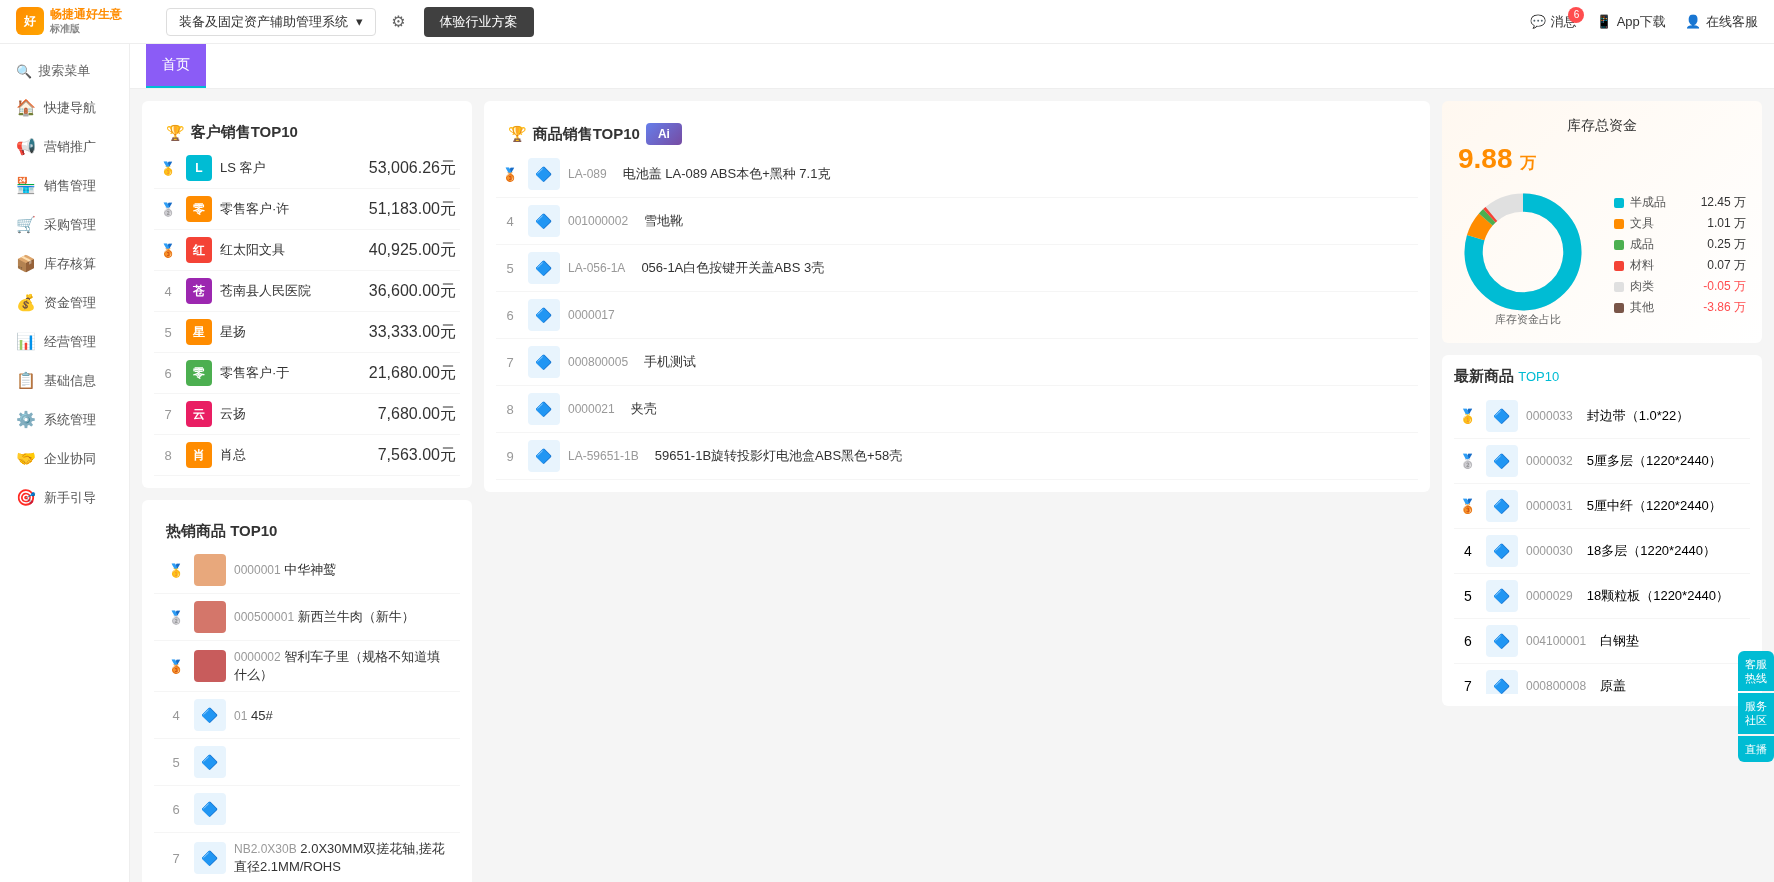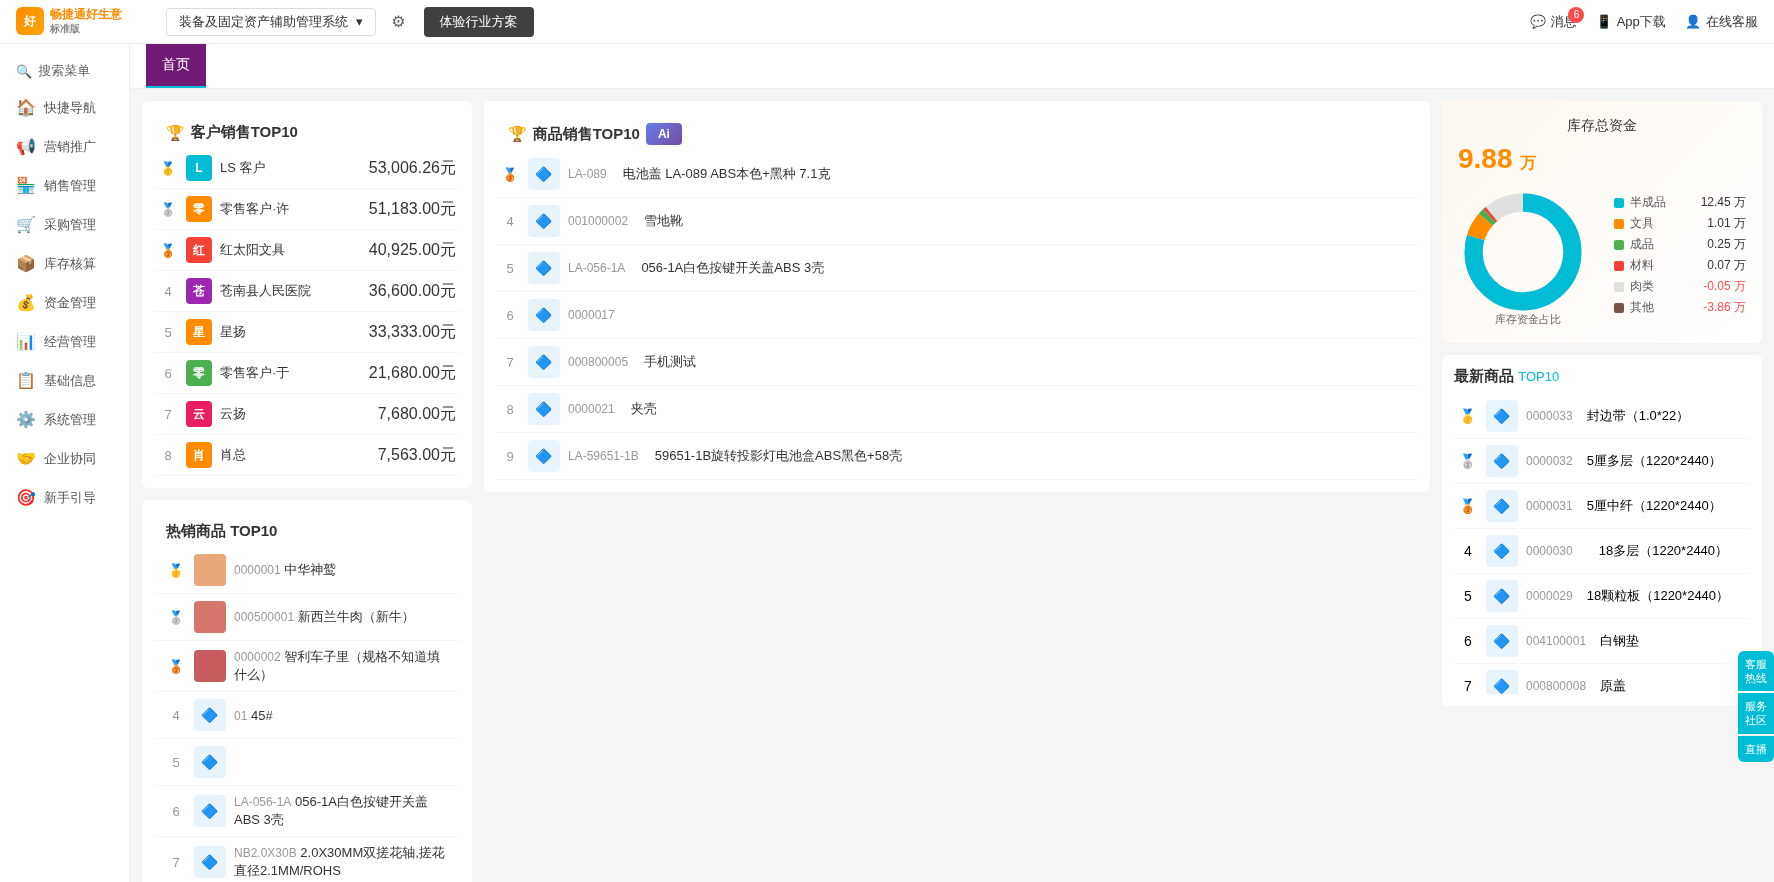--- a/index.html
+++ b/index.html
@@ -124,21 +124,21 @@
     }
     .page-tab {
       padding: 12px 16px;
       cursor: pointer;
       font-size: 14px;
       color: #333;
       border-bottom: 2px solid transparent;
     }
     .page-tab.active {
       color: #fff;
-      background: #701a75;
+      background: #8b5cf6;
       border-bottom: 2px solid #00bcd4;
     }
 
     
     .content-area {
       padding: 12px;
       display: flex;
       gap: 12px;
     }
 
@@ -494,25 +494,20 @@
       <span class="product-name">45#</span>
     </div>
   </div>
               <div class="hot-product-row">
     <span class="rank-num">5</span>
     <div class="product-img" style="background:#e8f4fd;color:#90a4c0;font-size:14px;">🔷</div>
   </div>
               <div class="hot-product-row">
     <span class="rank-num">6</span>
     <div class="product-img" style="background:#e8f4fd;color:#90a4c0;font-size:14px;">🔷</div>
-    <div class="product-info">
-      <span class="product-code">LA-056-1A</span>
-      <span>  </span>
-      <span class="product-name">056-1A白色按键开关盖ABS 3壳</span>
-    </div>
   </div>
               <div class="hot-product-row">
     <span class="rank-num">7</span>
     <div class="product-img" style="background:#e8f4fd;color:#90a4c0;font-size:14px;">🔷</div>
     <div class="product-info">
       <span class="product-code">NB2.0X30B</span>
       <span>  </span>
       <span class="product-name">2.0X30MM双搓花轴,搓花直径2.1MM/ROHS</span>
     </div>
   </div>
@@ -652,21 +647,21 @@
               <div class="newest-row">
     <span class="rank-icon">🥉</span>
     <div class="product-img" style="background:#e8f4fd;color:#90a4c0;font-size:14px;">🔷</div>
     <span class="product-code">0000031</span>
     <span style="margin-left:6px;">5厘中纤（1220*2440）</span>
   </div>
               <div class="newest-row">
     <span class="rank-icon">4</span>
     <div class="product-img" style="background:#e8f4fd;color:#90a4c0;font-size:14px;">🔷</div>
     <span class="product-code">0000030</span>
-    <span style="margin-left:18px;">18多层（1220*2440）</span>
+    <span style="margin-left:6px;">18多层（1220*2440）</span>
   </div>
               <div class="newest-row">
     <span class="rank-icon">5</span>
     <div class="product-img" style="background:#e8f4fd;color:#90a4c0;font-size:14px;">🔷</div>
     <span class="product-code">0000029</span>
     <span style="margin-left:6px;">18颗粒板（1220*2440）</span>
   </div>
               <div class="newest-row">
     <span class="rank-icon">6</span>
     <div class="product-img" style="background:#e8f4fd;color:#90a4c0;font-size:14px;">🔷</div>

